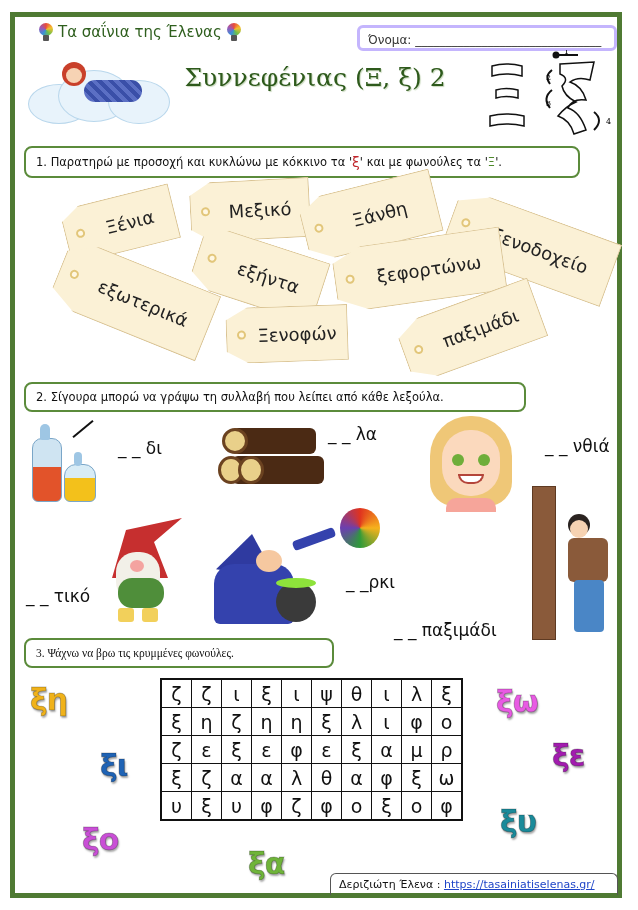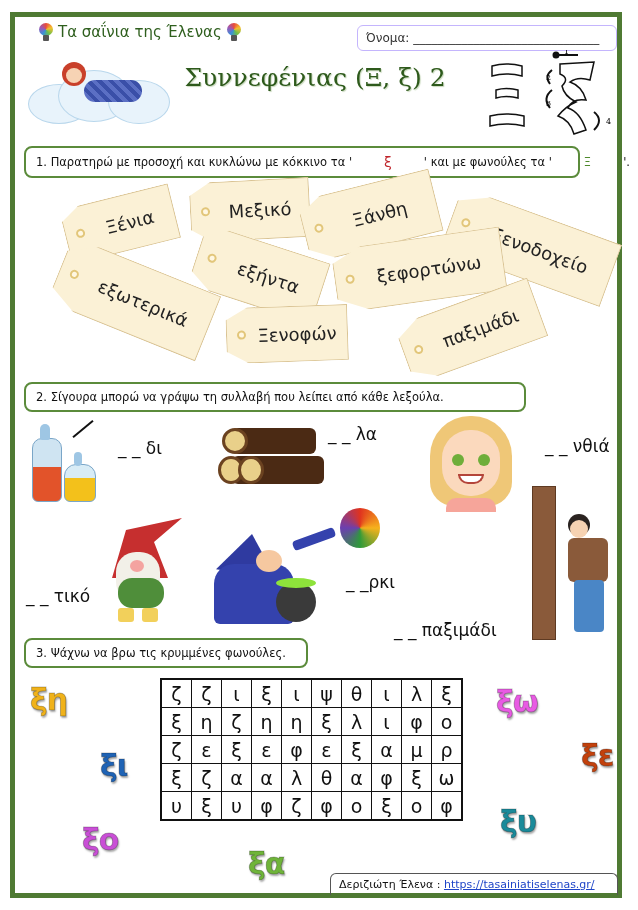--- a/index.html
+++ b/index.html
@@ -3,32 +3,32 @@
 <meta charset="utf-8">
 <style>
   html, body { margin:0; padding:0; background:#ffffff; }
   body { width:638px; height:910px; position:relative; overflow:hidden; font-family:"DejaVu Sans", sans-serif; color:#111; }
   .frame { position:absolute; left:10px; top:12px; width:612px; height:886px; border:5px solid #4f7a33; box-sizing:border-box; background:#fff; }
   .abs { position:absolute; }
   .brand { left:38px; top:22px; font-size:15px; color:#2f5f1e; display:flex; align-items:center; gap:4px; }
   .bulb { display:inline-block; width:16px; height:20px; position:relative; }
   .bulb .glass { position:absolute; left:1px; top:1px; width:14px; height:13px; border-radius:50%; background:conic-gradient(#e94b3c,#f6c02f,#6cc04a,#3a8fd9,#9b59b6,#e94b3c); }
   .bulb .base { position:absolute; left:5px; top:13px; width:6px; height:6px; background:#555; border-radius:1px; }
-  .name-box { left:357px; top:25px; width:260px; height:26px; border:1px solid #c4b5fd; border-radius:6px; box-sizing:border-box; font-size:12px; color:#333; padding:5px 8px; white-space:nowrap; overflow:hidden; }
+  .name-box { left:357px; top:25px; width:260px; height:26px; border:3px solid #c4b5fd; border-radius:6px; box-sizing:border-box; font-size:12px; color:#333; padding:5px 8px; white-space:nowrap; overflow:hidden; }
   .cloud { left:28px; top:58px; width:140px; height:68px; }
   .cloud .c { position:absolute; background:#e8f3fb; border:1px solid #b9d7ec; border-radius:50%; }
   .girl-head { position:absolute; left:34px; top:4px; width:24px; height:24px; border-radius:50%; background:#c9402a; }
   .girl-face { position:absolute; left:38px; top:10px; width:16px; height:15px; border-radius:50%; background:#f7d3b4; }
   .girl-body { position:absolute; left:56px; top:22px; width:58px; height:22px; border-radius:12px; background:repeating-linear-gradient(45deg,#3a4fa8 0 4px,#5b6fc4 4px 8px); }
   .title { left:160px; top:62px; width:310px; text-align:center; font-family:"DejaVu Serif", serif; font-size:25px; line-height:32px; color:#2e5a1c; text-shadow:1px 1px 1px #c8d8bc; }
   .guide { left:486px; top:50px; width:130px; height:90px; }
-  .box { border:2px solid #5b8b3b; border-radius:8px; background:#fff; box-sizing:border-box; font-size:11.5px; padding:0 10px; display:flex; align-items:center; white-space:nowrap;gap:32px; }
+  .box { border:2px solid #5b8b3b; border-radius:8px; background:#fff; box-sizing:border-box; font-size:11.5px; padding:0 10px; display:flex; align-items:center; white-space:nowrap; }
   .q1 { left:24px; top:146px; width:556px; height:32px; }
   .q2 { left:24px; top:382px; width:502px; height:30px; }
-  .q3 { left:24px; top:638px; width:284px; height:30px; }
+  .q3 { left:24px; top:638px; width:310px; height:30px;font-family:Liberation Serif, serif; }
   .red-xi { color:#c0262c; font-size:14px; }
   .green-xi { color:#4f8a2c; }
   .tag { position:absolute; background:#fbf1d6; border:1px solid #d9c394; box-sizing:border-box; display:flex; align-items:center; justify-content:center; font-size:18px; color:#222; clip-path:polygon(18% 0,100% 0,100% 100%,18% 100%,0 78%,0 22%); padding-left:20px; box-shadow:1px 1px 2px rgba(0,0,0,.15); }
   .tag .hole { position:absolute; left:10px; top:50%; width:9px; height:9px; margin-top:-5px; border-radius:50%; border:2px solid #e2c67a; box-sizing:border-box; background:#fff7e2; }
   .blank { font-size:17px; white-space:nowrap; }
   .grid { left:160px; top:678px; border-collapse:collapse; border:2px solid #111; }
   .grid td { width:29px; height:27px; border:1px solid #111; text-align:center; vertical-align:middle; font-size:19px; padding:0; }
   .syll { position:absolute; font-size:30px; font-weight:bold; letter-spacing:-1px; -webkit-text-stroke:1px rgba(0,0,0,.25); text-shadow:1px 2px 2px rgba(0,0,0,.35); }
   .footer { left:330px; top:873px; width:288px; height:22px; border:1px solid #555; border-bottom:none; border-radius:6px 6px 0 0; box-sizing:border-box; font-size:11px; padding:4px 8px; white-space:nowrap; }
   .footer a { color:#1f45c8; text-decoration:underline; }
@@ -259,19 +259,19 @@
         <td>φ</td>
     </tr>
   </tbody>
 </table>
 
 <span class="syll" style="left:30px;top:682px;color:#f0b21a;">ξη</span>
 <span class="syll" style="left:100px;top:748px;color:#1f63b5;">ξι</span>
 <span class="syll" style="left:42px;top:822px;color:#c94fd6;margin-left:40px;">ξο</span>
 <span class="syll" style="left:248px;top:846px;color:#6fb43a;">ξα</span>
 <span class="syll" style="left:496px;top:684px;color:#e85be3;">ξω</span>
-<span class="syll" style="left:581px;top:738px;color:#c2410c;">ξε</span>
+<span class="syll" style="left:552px;top:738px;color:#a21caf;">ξε</span>
 <span class="syll" style="left:500px;top:804px;color:#1a8a9a;">ξυ</span>
 
 <div class="abs footer">
   <span>Δεριζιώτη Έλενα :</span>
   <a>https://tasainiatiselenas.gr/</a>
 </div>
 
 </body></html>

